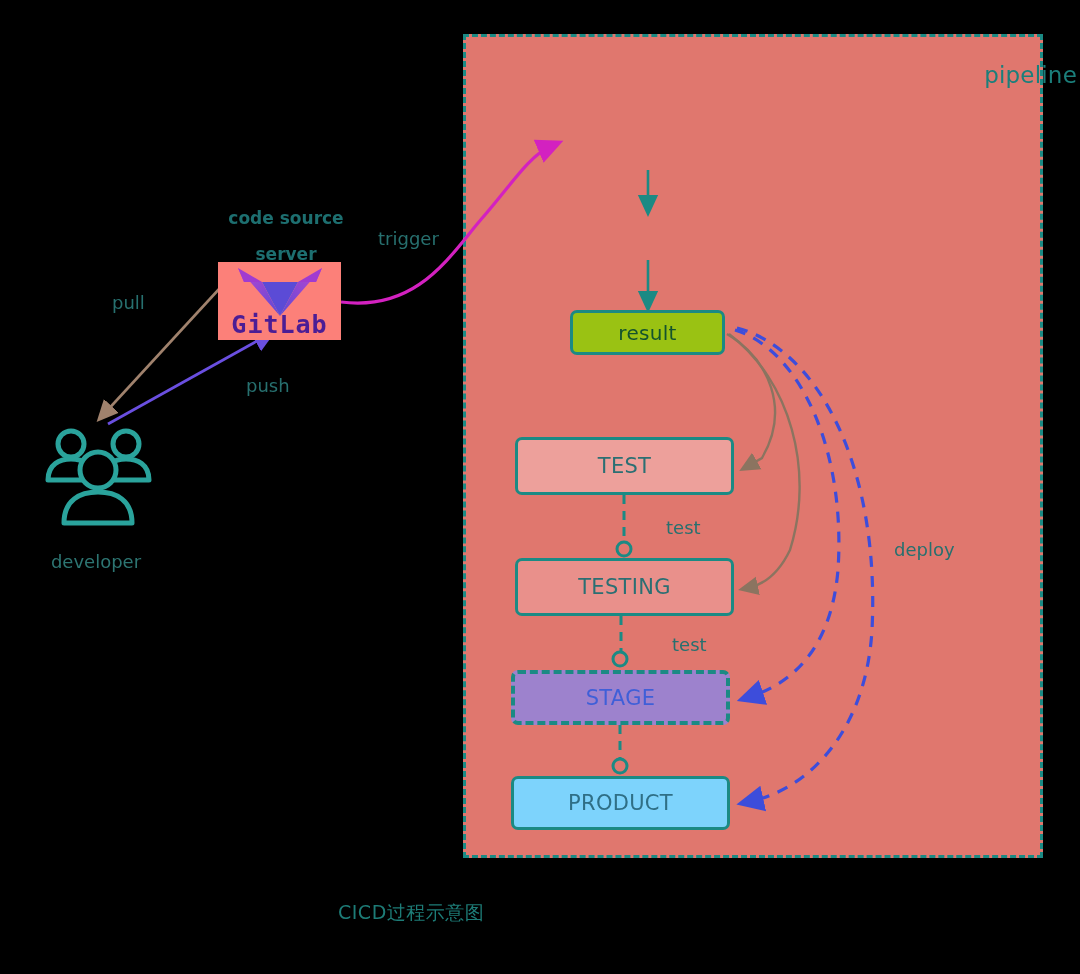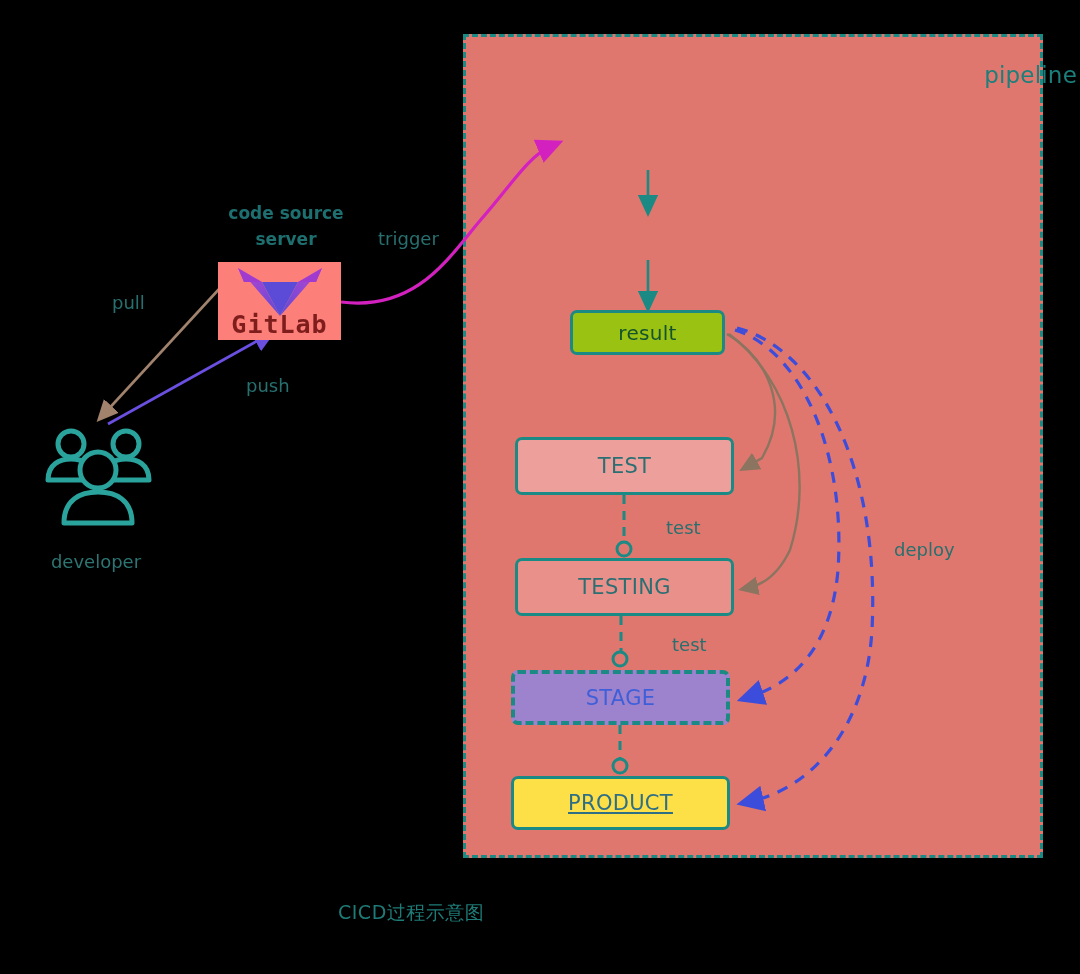--- a/index.html
+++ b/index.html
@@ -92,24 +92,23 @@
   .node-stage {
     left: 511px; top: 670px; width: 219px; height: 55px;
     background: #9d82cd;
     color: #3f5fd8;
     border-style: dashed;
     border-width: 4px;
     font-size: 21px;
   }
   .node-product {
     left: 511px; top: 776px; width: 219px; height: 54px;
-    background: #fde047;
+    background: #7dd3fc;
     color: #2f6f86;
     font-size: 21px;
-    text-decoration: underline;
   }
   
   .gitlab-card {
     position: absolute;
     left: 218px; top: 262px;
     width: 123px; height: 78px;
     background: #fc8079;
     overflow: hidden;
   }
   .gitlab-logo {
@@ -118,38 +117,38 @@
     top: 4px;
     transform: translateX(-50%);
   }
   .gitlab-word {
     position: absolute;
     left: 0; right: 0;
     bottom: 1px;
     text-align: center;
     font-size: 25px;
     font-weight: 700;
-    color: #7f1d1d;
+    color: #4c1d95;
     letter-spacing: 1px;
     font-family: "DejaVu Sans Mono", "Liberation Mono", monospace;
   }
   
   .lbl {
     position: absolute;
     color: #27706f;
     font-size: 18px;
     white-space: pre;
   }
   .lbl-csserver {
     left: 226px; top: 200px;
     width: 120px;
     text-align: center;
     font-weight: 700;
     font-size: 17px;
-    line-height: 26px;
+    line-height: 36px;
     color: #1d6f70;
   }
   .lbl-pull   { left: 112px; top: 292px; }
   .lbl-push   { left: 246px; top: 375px; }
   .lbl-trigger{ left: 378px; top: 228px; }
   .lbl-test1  { left: 666px; top: 517px; }
   .lbl-test2  { left: 672px; top: 634px; }
   .lbl-deploy { left: 894px; top: 539px; }
   .lbl-developer {
     left: 36px; top: 551px;

